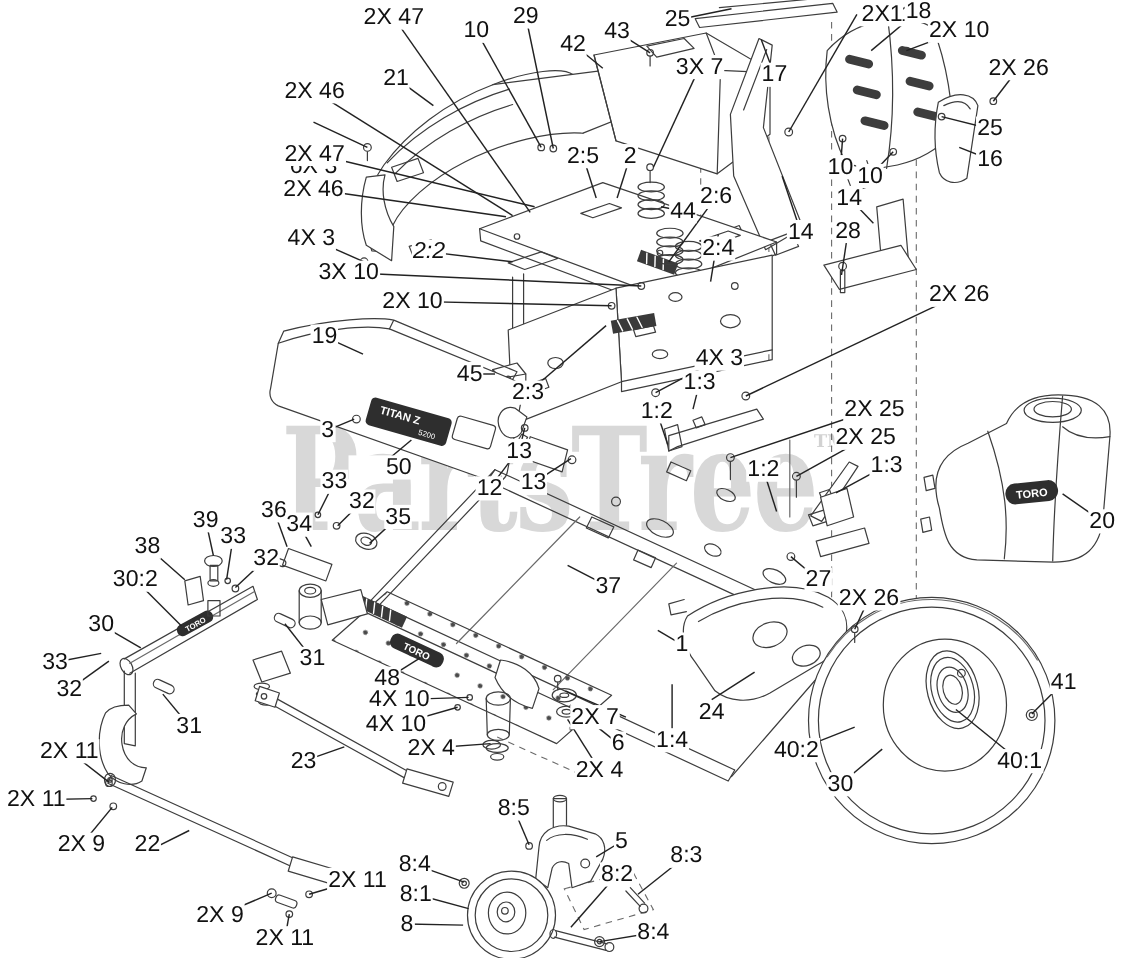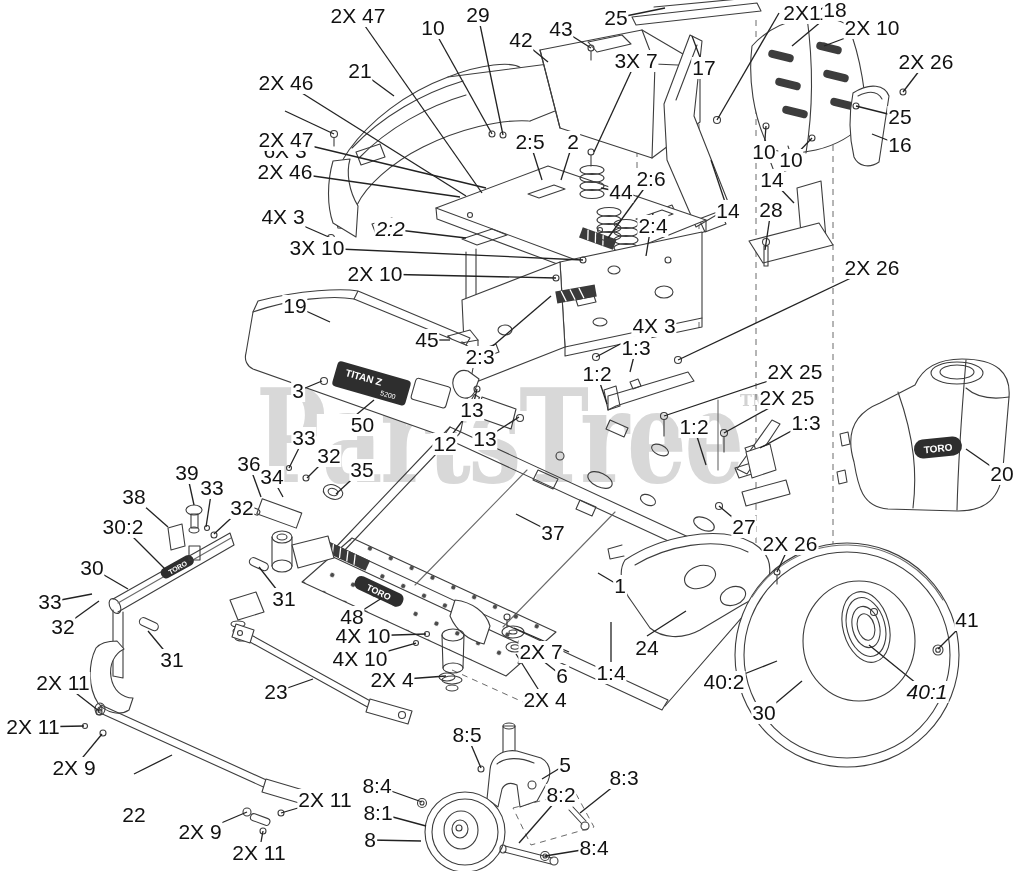--- a/index.html
+++ b/index.html
@@ -541,21 +541,21 @@
       <div class="callout" style="left: 134px; top: 497px;">38</div>
       <div class="callout" style="left: 123px; top: 527px;">30:2</div>
       <div class="callout" style="left: 92px; top: 568px;">30</div>
       <div class="callout" style="left: 50px; top: 602px;">33</div>
       <div class="callout" style="left: 63px; top: 627px;">32</div>
       <div class="callout" style="left: 172px; top: 660px;">31</div>
       <div class="callout" style="left: 284px; top: 599px;">31</div>
       <div class="callout" style="left: 63px; top: 683px;">2X 11</div>
       <div class="callout" style="left: 33px; top: 727px;">2X 11</div>
       <div class="callout" style="left: 74px; top: 768px;">2X 9</div>
-      <div class="callout" style="left: 134px; top: 815px;">22</div>
+      <div class="callout" style="left: 134px; top: 768px;">22</div>
       <div class="callout" style="left: 276px; top: 692px;">23</div>
       <div class="callout" style="left: 325px; top: 800px;">2X 11</div>
       <div class="callout" style="left: 200px; top: 832px;">2X 9</div>
       <div class="callout" style="left: 259px; top: 853px;">2X 11</div>
       <div class="callout" style="left: 352px; top: 617px; text-align: center;">48</div>
       <div class="callout" style="left: 363px; top: 636px;">4X 10</div>
       <div class="callout" style="left: 360px; top: 659px;">4X 10</div>
       <div class="callout" style="left: 392px; top: 680px;">2X 4</div>
       <div class="callout" style="left: 553px; top: 533px;">37</div>
       <div class="callout" style="left: 620px; top: 586px;">1</div>
@@ -571,15 +571,15 @@
       <div class="callout" style="left: 377px; top: 786px;">8:4</div>
       <div class="callout" style="left: 378px; top: 813px;">8:1</div>
       <div class="callout" style="left: 370px; top: 840px;">8</div>
       <div class="callout" style="left: 594px; top: 848px;">8:4</div>
       <div class="callout" style="left: 744px; top: 527px;">27</div>
       <div class="callout" style="left: 790px; top: 544px;">2X 26</div>
       <div class="callout" style="left: 1002px; top: 474px;">20</div>
       <div class="callout" style="left: 967px; top: 620px;">41</div>
       <div class="callout" style="left: 724px; top: 682px;">40:2</div>
       <div class="callout" style="left: 764px; top: 713px;">30</div>
-      <div class="callout" style="left: 927px; top: 692px; font-style: italic;">40:1</div>
+      <div class="callout" style="left: 927px; top: 692px;">40:1</div>
     </div>
 </div>
 
 </body></html>

